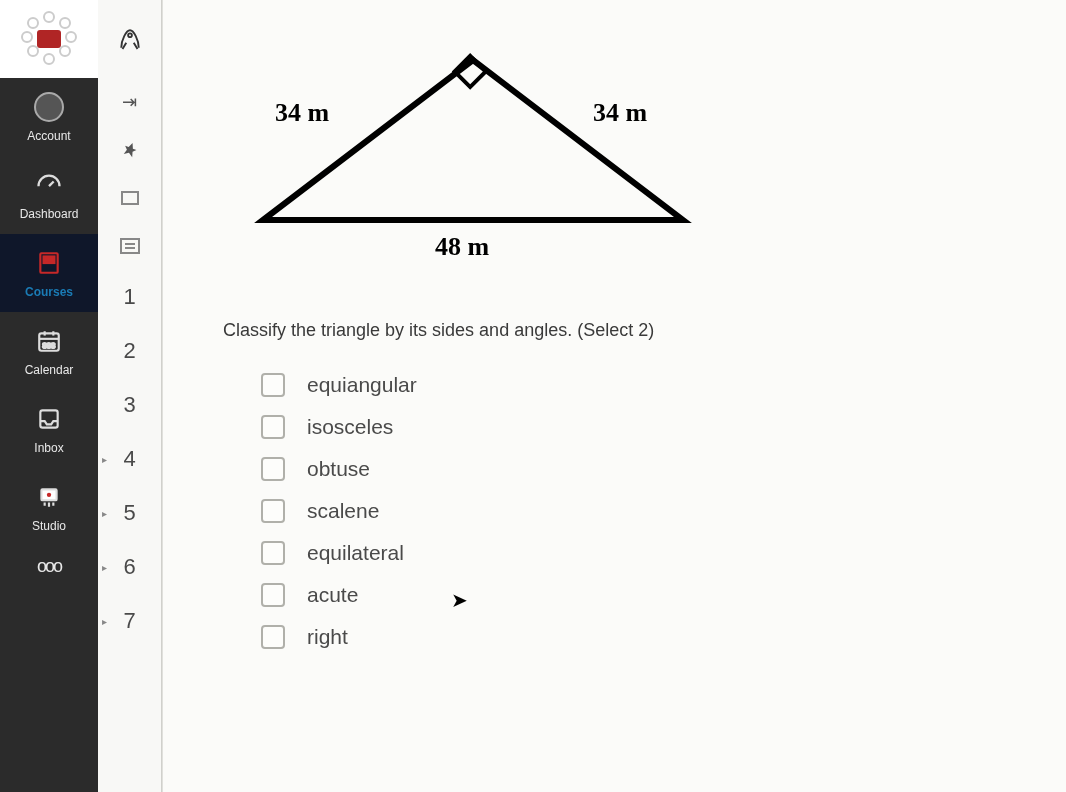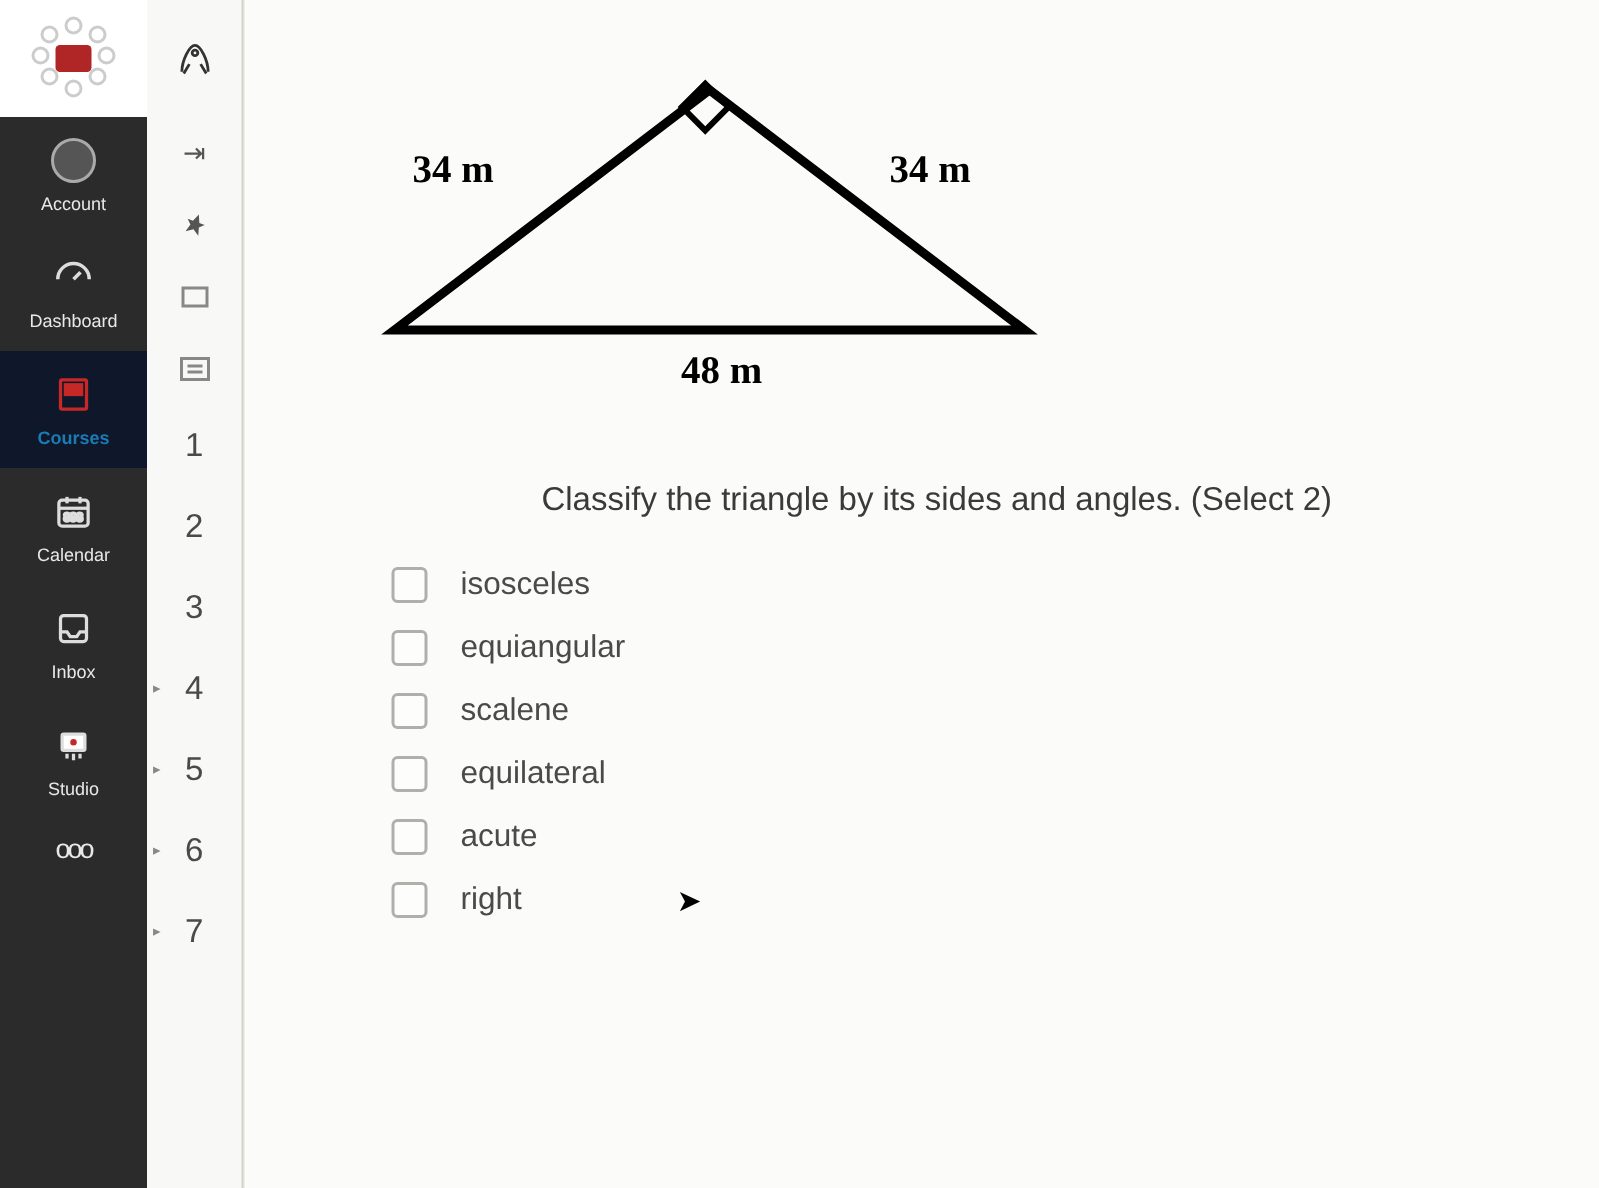--- a/index.html
+++ b/index.html
@@ -143,24 +143,23 @@
       left: 0;
     }
     .tri-label {
       position: absolute;
       font-weight: 900;
       font-size: 26px;
       color: #000;
       font-family: Liberation Serif, serif;
     }
     .question-text {
-      font-size: 22px;
+      font-size: 18px;
       color: #3a3a3a;
       margin-bottom: 32px;
-      text-align: center;
     }
     .options {
       display: flex;
       flex-direction: column;
       gap: 18px;
       padding-left: 38px;
     }
     .option {
       display: flex;
       align-items: center;
@@ -351,33 +350,37 @@
 </nav>
 
 <main class="content">
   <div class="triangle-wrap">
     <svg class="triangle-svg" width="520" height="200" viewBox="0 0 520 200">
       <polygon points="40,180 250,20 460,180" fill="none" stroke="#000" stroke-width="6"></polygon>
       <rect x="238" y="22" width="22" height="22" fill="none" stroke="#000" stroke-width="4" transform="rotate(45 250 30)"></rect>
     </svg>
     <div class="tri-label" style="top:58px;left:52px">34 m</div>
     <div class="tri-label" style="top:58px;left:370px">34 m</div>
-    <div class="tri-label" style="top:192px;left:231px">48 m</div>
+    <div class="tri-label" style="top:192px;left:212px">48 m</div>
   </div>
 
   <div class="question-text">Classify the triangle by its sides and angles. (Select 2)</div>
 
   <div class="options">
     <div class="option">
       <div class="checkbox"></div>
+      <div class="option-label">equiangular</div>
+    </div>
+    <div class="option">
+      <div class="checkbox"></div>
       <div class="option-label">isosceles</div>
     </div>
     <div class="option">
       <div class="checkbox"></div>
-      <div class="option-label">equiangular</div>
+      <div class="option-label">obtuse</div>
     </div>
     <div class="option">
       <div class="checkbox"></div>
       <div class="option-label">scalene</div>
     </div>
     <div class="option">
       <div class="checkbox"></div>
       <div class="option-label">equilateral</div>
     </div>
     <div class="option">

